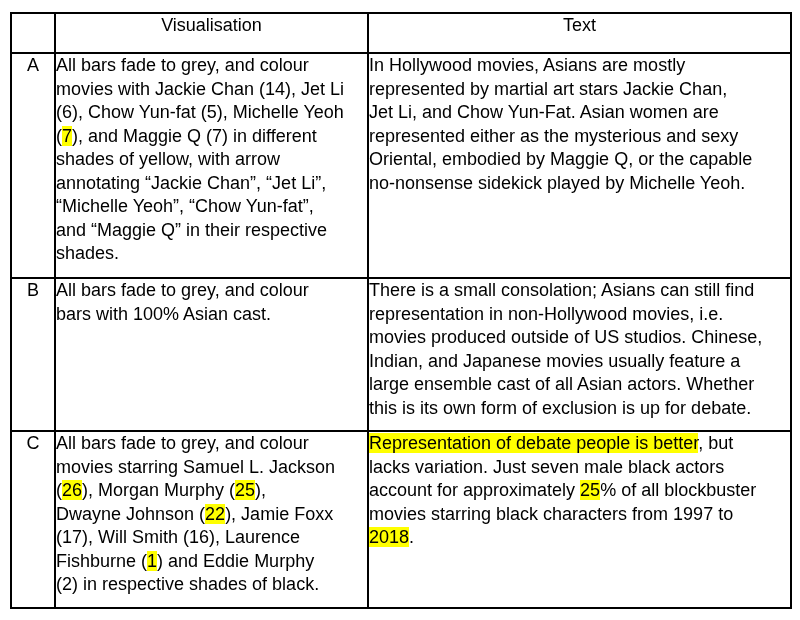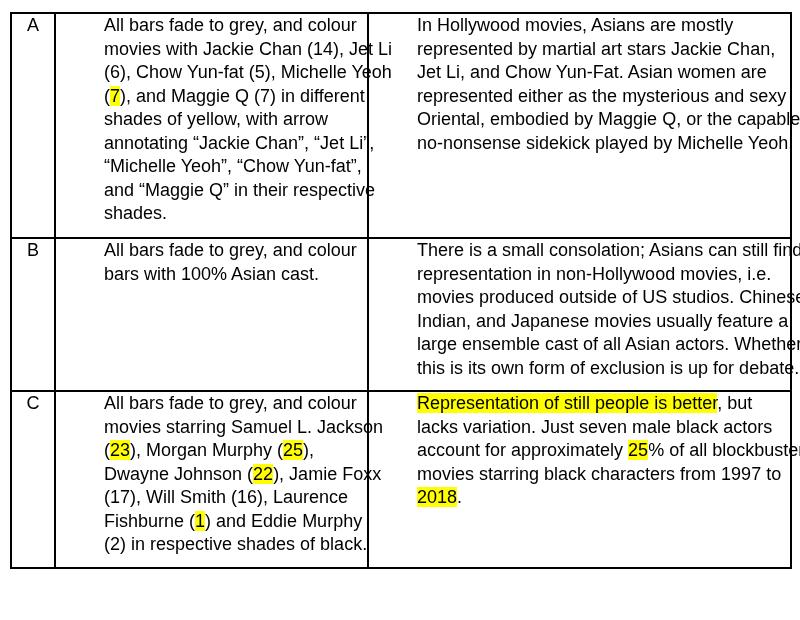--- a/index.html
+++ b/index.html
@@ -32,35 +32,40 @@
   th.hdr {
     font-weight: 400;
     text-align: center;
     vertical-align: middle;
   }
   td.label-cell {
     text-align: center;
     padding-top: 6px;
   }
   td.content-cell { padding: 6px 2px 4px 10px; }
-  .content { white-space: pre-wrap; margin-left: 48px; }
+  .content { white-space: pre-wrap; }
   .viz { width: 298px; }
   .txt { width: 408px; }
   .hl { background: var(--hl, #ffff00); }
 </style>
 </head>
 <body>
 
 <table class="doc-table">
   <colgroup>
     <col style="width:44px">
     <col style="width:313px">
     <col style="width:423px">
   </colgroup>
   <tbody>
+      <tr class="header-row">
+    <th class="hdr"></th>
+    <th class="hdr">Visualisation</th>
+    <th class="hdr">Text</th>
+  </tr>
   <tr class="row-a">
     <td class="label-cell">A</td>
     <td class="content-cell">
       <div class="content viz"><span>All bars fade to grey, and colour
 movies with Jackie Chan (14), Jet Li
 (6), Chow Yun-fat (5), Michelle Yeoh
 (</span><span class="hl">7</span><span>), and Maggie Q (7) in different
 shades of yellow, with arrow
 annotating “Jackie Chan”, “Jet Li”,
 “Michelle Yeoh”, “Chow Yun-fat”,
@@ -89,28 +94,28 @@
 Indian, and Japanese movies usually feature a
 large ensemble cast of all Asian actors. Whether
 this is its own form of exclusion is up for debate.</span></div>
     </td>
   </tr>
   <tr class="row-c">
     <td class="label-cell">C</td>
     <td class="content-cell">
       <div class="content viz"><span>All bars fade to grey, and colour
 movies starring Samuel L. Jackson
-(</span><span class="hl">23</span><span>), Morgan Murphy (</span><span class="hl">25</span><span>),
+(</span><span class="hl">26</span><span>), Morgan Murphy (</span><span class="hl">25</span><span>),
 Dwayne Johnson (</span><span class="hl">22</span><span>), Jamie Foxx
 (17), Will Smith (16), Laurence
 Fishburne (</span><span class="hl">1</span><span>) and Eddie Murphy
 (2) in respective shades of black.</span></div>
     </td>
     <td class="content-cell">
-      <div class="content txt"><span class="hl">Representation of still people is better</span><span>, but
+      <div class="content txt"><span class="hl">Representation of debate people is better</span><span>, but
 lacks variation. Just seven male black actors
 account for approximately </span><span class="hl">25</span><span>% of all blockbuster
 movies starring black characters from 1997 to
 </span><span class="hl">2018</span><span>.</span></div>
     </td>
   </tr>
 </tbody>
   </table>
 
 </body></html>

